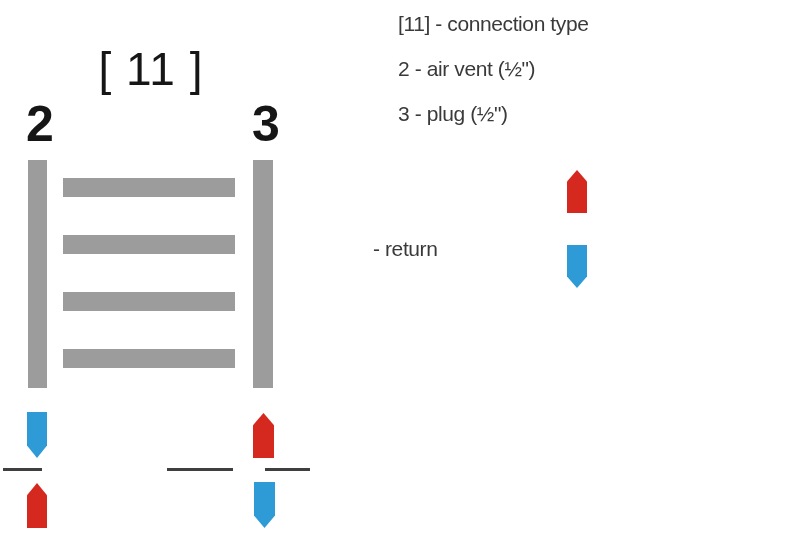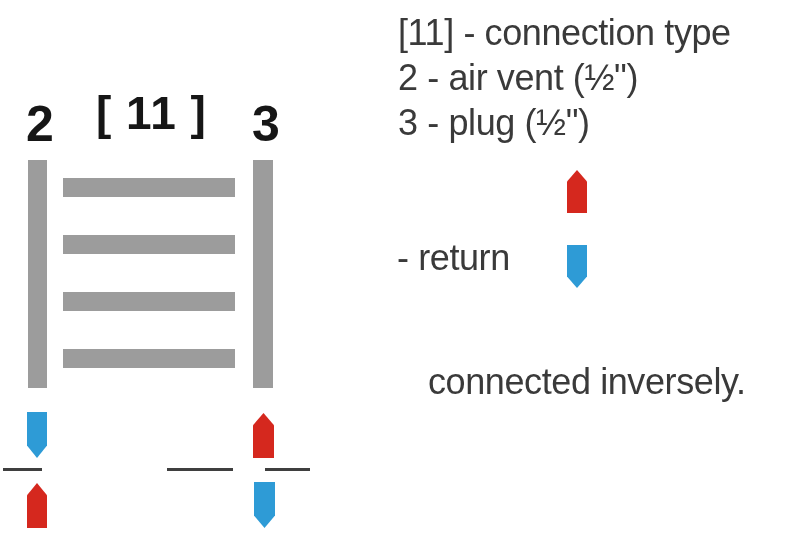--- a/index.html
+++ b/index.html
@@ -15,25 +15,24 @@
     position:relative;
     width:808px;height:542px;
     background:#ffffff;
     overflow:hidden;
     font-family:"Liberation Sans", sans-serif;
   }
   
   .title{
     position:absolute;left:96px;top:46px;width:110px;
     text-align:center;
-    font-size:46px;font-weight:700;line-height:1;
+    font-size:46px;font-weight:400;line-height:1;
     color:var(--diagram-text);
     letter-spacing:1px;
     white-space:pre;
-    margin-top:44px;
   }
   .port-label{
     position:absolute;top:99px;width:44px;
     text-align:center;
     font-size:50px;font-weight:700;line-height:1;
     color:var(--diagram-text);
   }
   .label-2{left:18px;}
   .label-3{left:244px;}
   .vbar{
@@ -57,30 +56,30 @@
   .pos-left-bottom{left:27px;top:483px;width:20px;height:45px;}
   .pos-right-top{left:253px;top:413px;width:21px;height:45px;}
   .pos-right-bottom{left:254px;top:482px;width:21px;height:46px;}
   .dash{position:absolute;top:468px;height:3px;background:var(--cut-line);}
   .dash.pos-left{left:3px;width:39px;}
   .dash.pos-center{left:167px;width:66px;}
   .dash.pos-right{left:265px;width:45px;}
   
   .lline{
     position:absolute;
-    font-size:36px;font-weight:400;line-height:1.15;
+    font-size:21px;font-weight:400;line-height:1.15;
     color:var(--legend-text);
     letter-spacing:-0.4px;
     white-space:nowrap;
   }
   .l1{left:398px;top:12px;}
   .l2{left:398px;top:57px;}
   .l3{left:398px;top:102px;}
   .supply-label{left:397px;top:186px;}
-  .return-label{left:397px;top:237px;}
+  .return-label{left:373px;top:237px;}
   .legend-supply-arrow{left:567px;top:170px;width:20px;height:43px;}
   .legend-return-arrow{left:567px;top:245px;width:20px;height:43px;}
   .note1{left:398px;top:314px;}
   .note2{left:428px;top:361px;}
 </style>
 </head>
 <body>
 
 <div class="canvas">
 
@@ -109,14 +108,13 @@
 
   <div class="lline l1">[11] - connection type</div>
   <div class="lline l2">2 - air vent (½")</div>
   <div class="lline l3">3 - plug (½")</div>
 
   <div class="arrow up red legend-supply-arrow"></div>
 
   <div class="lline return-label">- return</div>
   <div class="arrow down blue legend-return-arrow"></div>
 
-  <div class="lline note2">connected inversely.</div>
 </div>
 
 </body></html>

